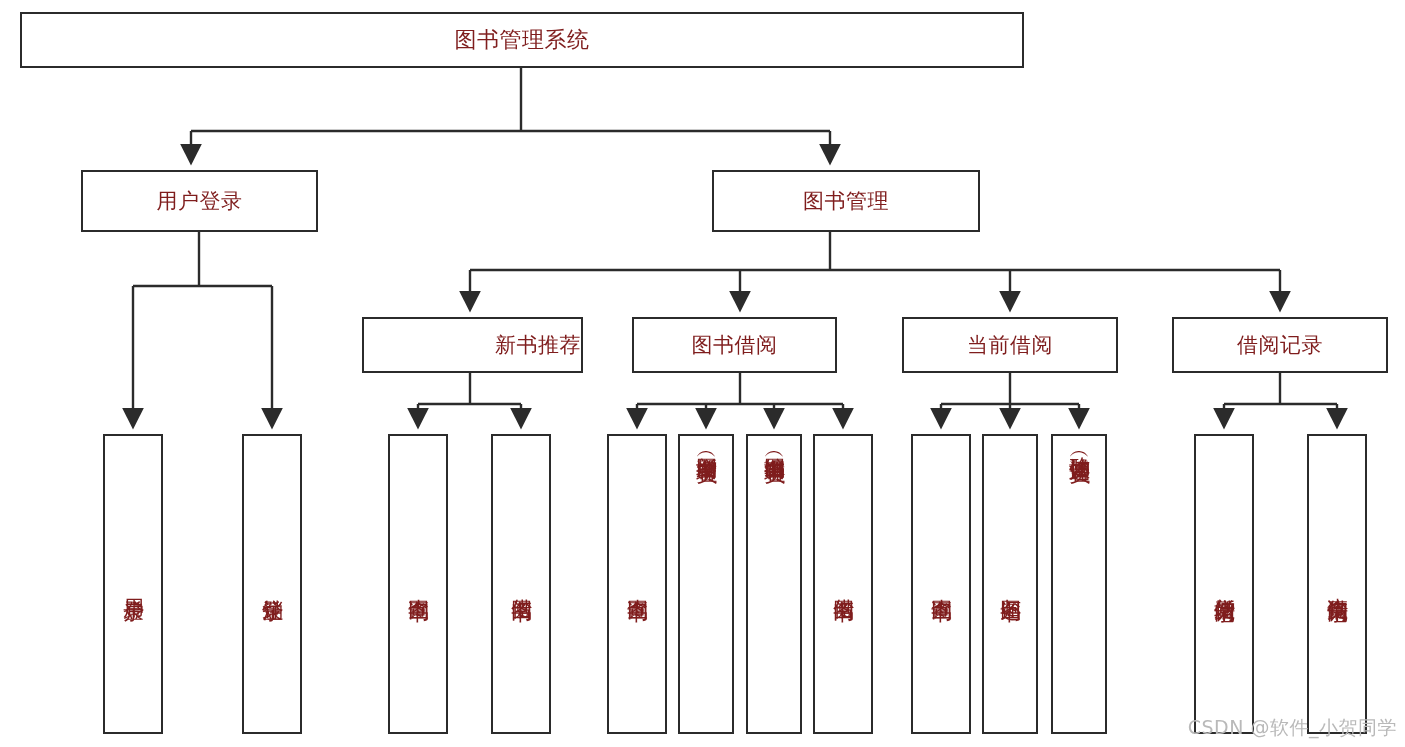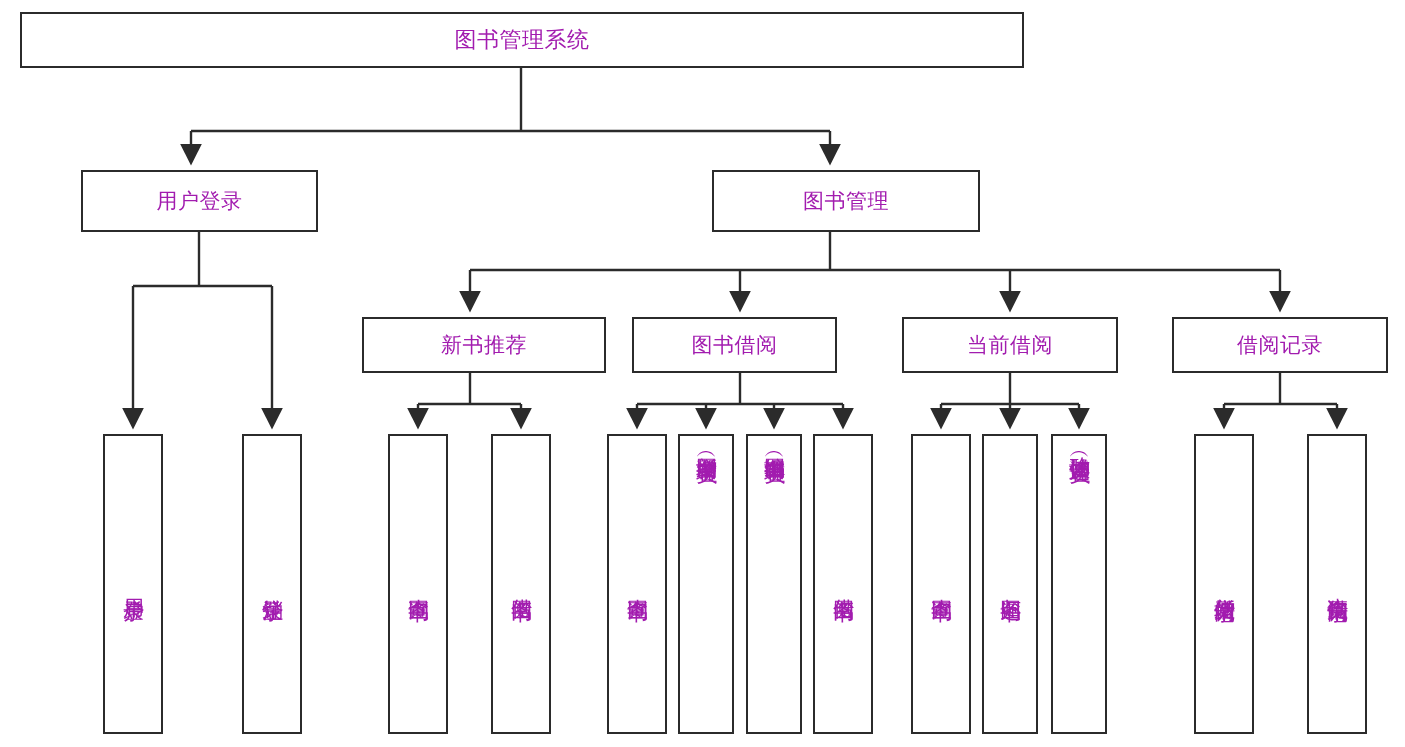--- a/index.html
+++ b/index.html
@@ -26,21 +26,21 @@
     pointer-events: none;
   }
   .node {
     position: absolute;
     box-sizing: border-box;
     background: #ffffff;
     border: 2.2px solid #2b2b2b;
     display: flex;
     align-items: center;
     justify-content: center;
-    color: #a21caf;
+    color: #7f1d1d;
   }
   .node-label {
     display: block;
     text-align: center;
     line-height: 1.08;
     letter-spacing: 0.5px;
   }
   
   .node.h .node-label {
     font-size: 21px;
@@ -143,21 +143,21 @@
   </div>
 
   <div class="node h" style="left:81px; top:170px; width:237px; height:62px;">
     <span class="node-label">用户登录</span>
   </div>
 
   <div class="node h" style="left:712px; top:170px; width:268px; height:62px;">
     <span class="node-label">图书管理</span>
   </div>
 
-  <div class="node h" style="left:362px; top:317px; width:244px; height:56px;">
+  <div class="node h" style="left:362px; top:317px; width:221px; height:56px;justify-content:flex-end;">
     <span class="node-label">新书推荐</span>
   </div>
 
   <div class="node h" style="left:632px; top:317px; width:205px; height:56px;">
     <span class="node-label">图书借阅</span>
   </div>
 
   <div class="node h" style="left:1172px; top:317px; width:216px; height:56px;">
     <span class="node-label">借阅记录</span>
   </div>
@@ -211,14 +211,15 @@
   </div>
 
   <div class="node v centered" style="left:1194px; top:434px; width:60px; height:300px;">
     <span class="node-label">新增借阅记录</span>
   </div>
 
   <div class="node v centered" style="left:1307px; top:434px; width:60px; height:300px;">
     <span class="node-label">查询借阅记录</span>
   </div>
 
+  <div class="watermark">CSDN @软件_小贺同学</div>
 
 </div>
 
 </body></html>

